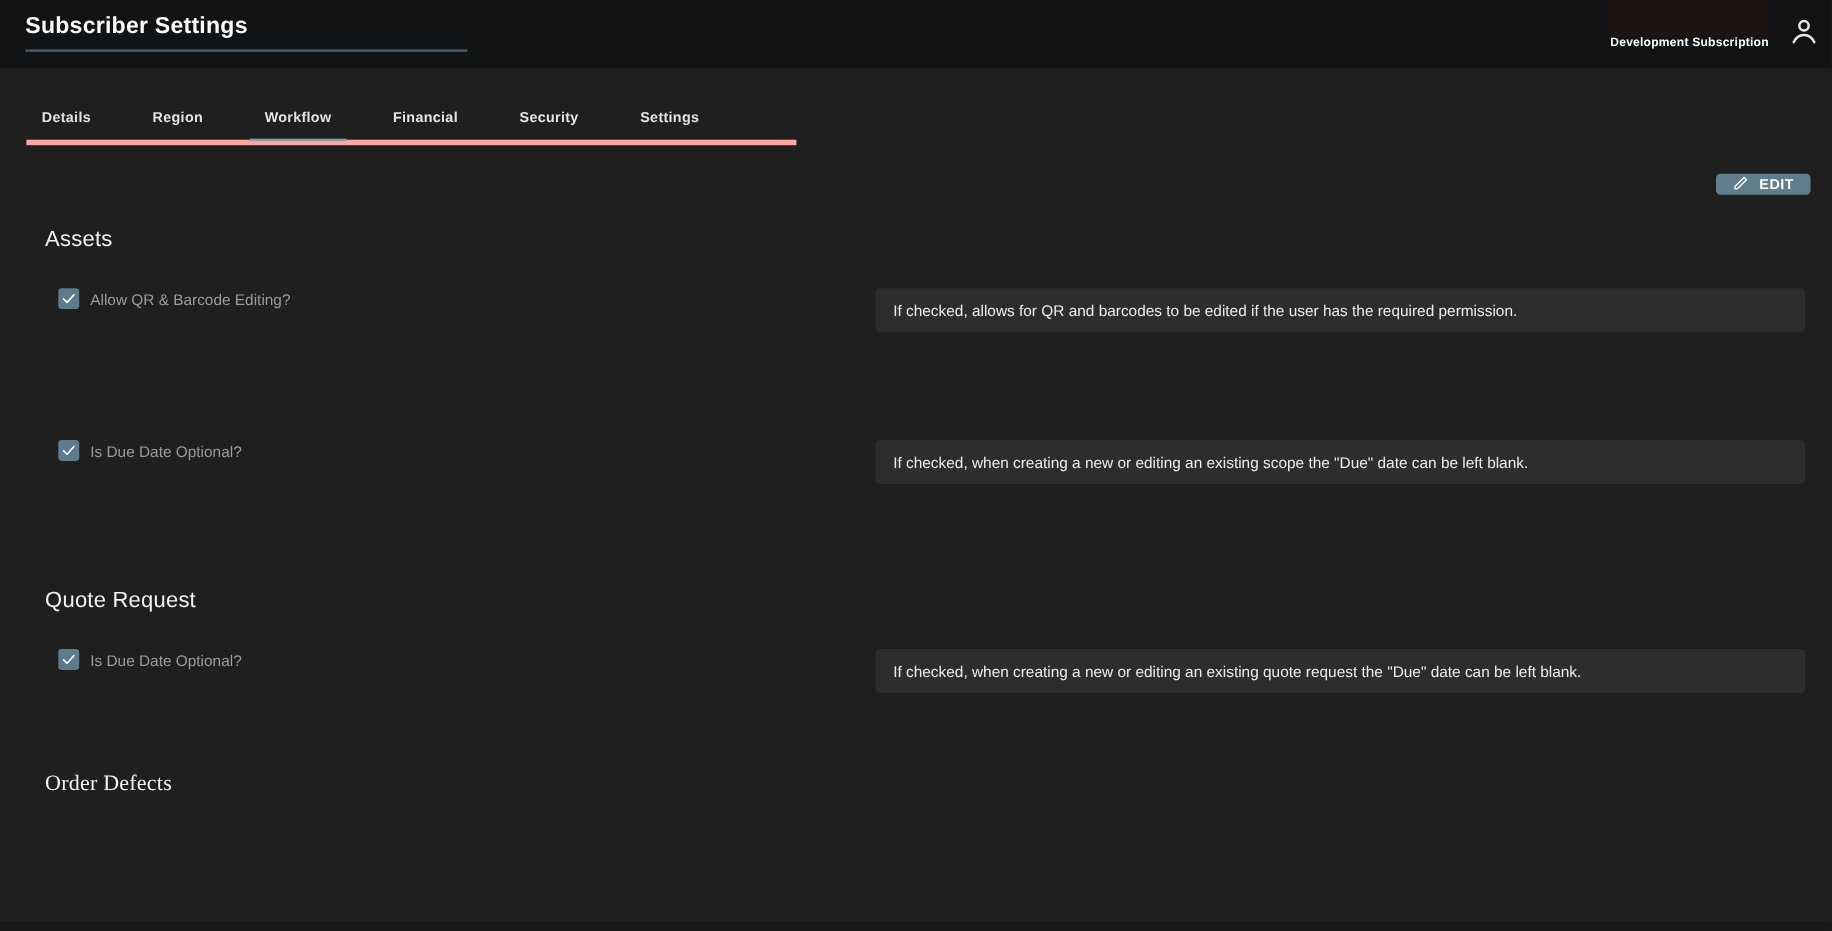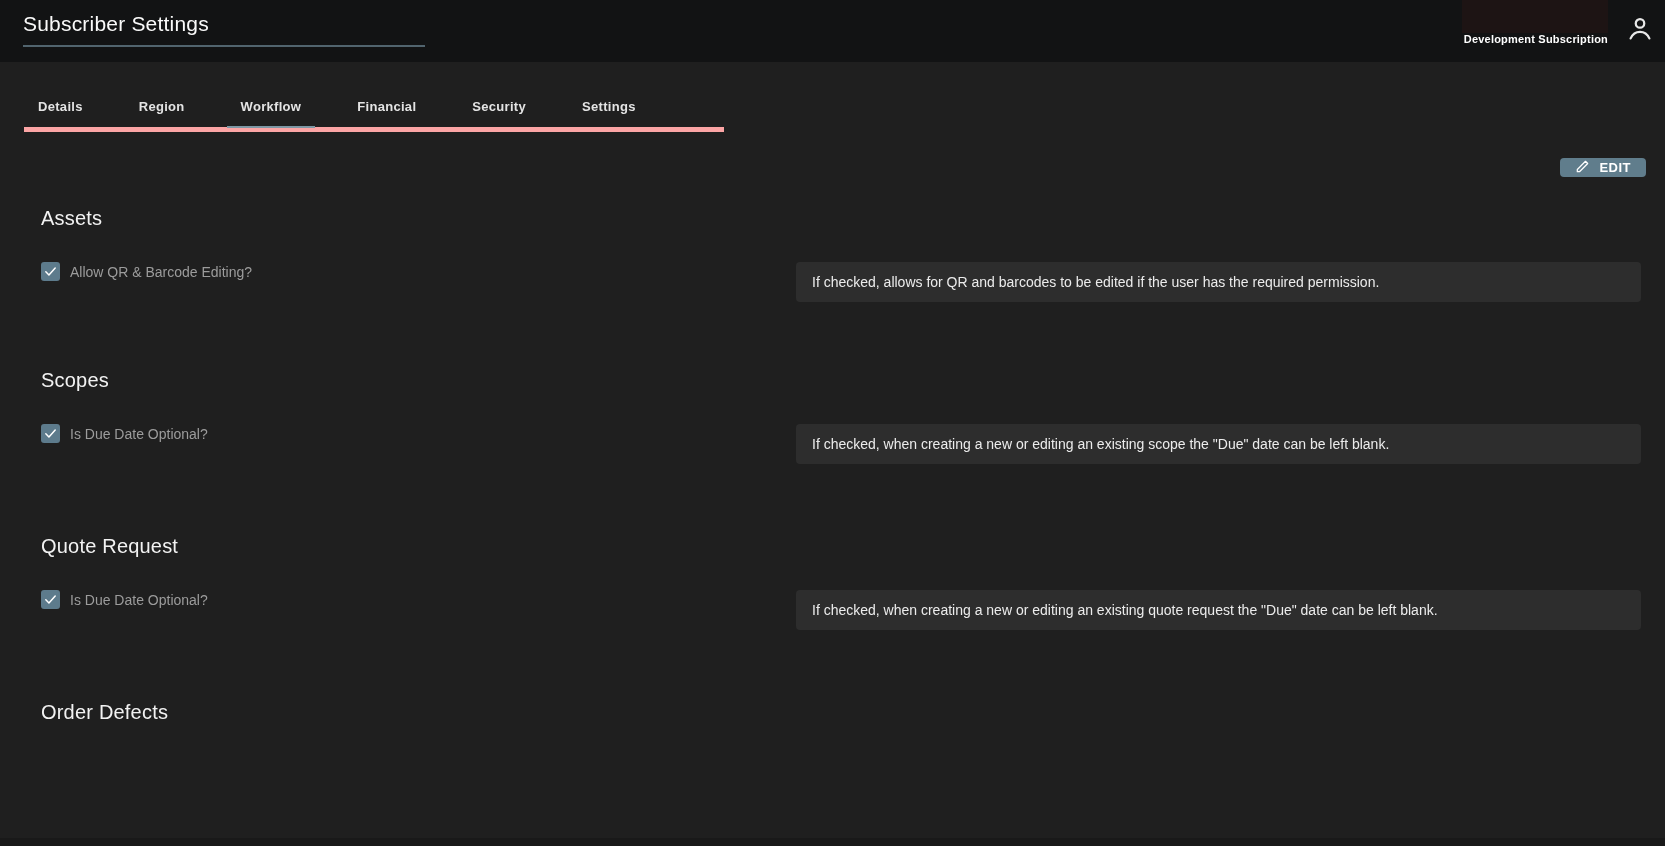--- a/index.html
+++ b/index.html
@@ -3,21 +3,21 @@
 <meta charset="utf-8">
 <style>
   html,body{margin:0;padding:0;}
   body{
     width:1665px;height:846px;position:relative;overflow:hidden;
     background:#1f1f1f;color:#fff;
     font-family:"Liberation Sans",sans-serif;
   }
   
   .topbar{position:absolute;top:0;left:0;right:0;height:62px;background:#121314;}
-  .page-title{position:absolute;left:23px;top:12px;font-size:21px;font-weight:400;color:#fafafa;letter-spacing:.2px;}
+  .page-title{position:absolute;left:23px;top:12px;font-size:21px;font-weight:700;color:#fafafa;letter-spacing:.2px;}
   .title-underline{position:absolute;left:23px;top:45px;width:402px;height:2px;background:#51646e;}
   .logo-placeholder{position:absolute;top:0;right:57px;width:146px;height:33px;background:#1d1414;}
   .subscription-label{position:absolute;top:33px;right:57px;font-size:11px;font-weight:bold;color:#fff;letter-spacing:.2px;}
   .account-button{position:absolute;top:11px;right:6px;width:38px;height:38px;background:none;border:none;padding:0;cursor:pointer;display:flex;align-items:center;justify-content:center;}
   .account-button svg{width:30px;height:30px;}
 
   
   .tabs{position:absolute;top:85px;left:24px;width:700px;height:42px;display:flex;border-bottom:5px solid #fca5a5;gap:28px;}
   .tab{position:relative;display:flex;align-items:center;padding:0 14px;font-size:13px;font-weight:bold;color:#e4e4e4;letter-spacing:.3px;cursor:pointer;}
   .tab .tab-underline{position:absolute;left:0;right:0;bottom:-1px;height:2px;background:#7e98a5;}
@@ -25,21 +25,21 @@
   
   .edit-button{position:absolute;top:158px;right:19px;height:19px;display:flex;align-items:center;gap:9px;
     background:#607d8c;border:none;border-radius:4px;padding:0 15px;color:#fff;font-size:13px;font-weight:bold;
     letter-spacing:.5px;cursor:pointer;font-family:"Liberation Sans",sans-serif;}
   .edit-button svg{width:15px;height:15px;}
 
   
   .section{position:absolute;left:0;width:100%;}
   .section-title{margin-left:41px;font-size:20px;font-weight:400;color:#f2f2f2;line-height:24px;letter-spacing:.2px;}
   .setting-row{display:flex;align-items:flex-start;margin-top:32px;}
-  .setting-left{flex:0 0 796px;box-sizing:border-box;padding-left:41px;display:flex;align-items:center;}
+  .setting-left{flex:0 0 796px;box-sizing:border-box;padding-left:53px;display:flex;align-items:center;}
   .checkbox{width:19px;height:19px;background:#5d7b8c;border-radius:3px;display:flex;align-items:center;justify-content:center;cursor:pointer;flex:none;}
   .checkbox svg{width:15px;height:15px;display:none;}
   .checkbox.checked svg{display:block;}
   .setting-label{margin-left:10px;font-size:14px;color:#9c9c9c;}
   .setting-desc{flex:1;margin-right:24px;box-sizing:border-box;background:#2d2d2d;border-radius:4px;
     padding:10px 16px;font-size:14px;line-height:20px;color:#ececec;}
 
   .bottom-edge{position:absolute;left:0;right:0;bottom:0;height:8px;background:#191919;}
 </style>
 </head>
@@ -102,21 +102,20 @@
             </svg>
         </span>
       </span>
       <span class="setting-label">Allow QR &amp; Barcode Editing?</span>
     </div>
     <div class="setting-desc">If checked, allows for QR and barcodes to be edited if the user has the required permission.</div>
   </div>
 </div>
 
 <div class="section" style="top:368px;">
-  <div class="section-title">Scopes</div>
   <div class="setting-row">
     <div class="setting-left">
       <span class="checkbox checked">
         <span>
           <svg viewBox="0 0 24 24" fill="none" stroke="#fff" stroke-width="2.4" stroke-linecap="round" stroke-linejoin="round" width="15" height="15">
               <path d="M4.5 12.5l5 5 10-11"></path>
             </svg>
         </span>
       </span>
       <span class="setting-label">Is Due Date Optional?</span>
@@ -135,19 +134,19 @@
               <path d="M4.5 12.5l5 5 10-11"></path>
             </svg>
         </span>
       </span>
       <span class="setting-label">Is Due Date Optional?</span>
     </div>
     <div class="setting-desc">If checked, when creating a new or editing an existing quote request the "Due" date can be left blank.</div>
   </div>
 </div>
 
-<div class="section" style="top:700px;">
+<div class="section" style="top:700px;font-family:Liberation Serif, serif;">
   <div class="section-title">Order Defects</div>
   <div class="setting-row">
   </div>
 </div>
 
 <div class="bottom-edge"></div>
 
 </body></html>

